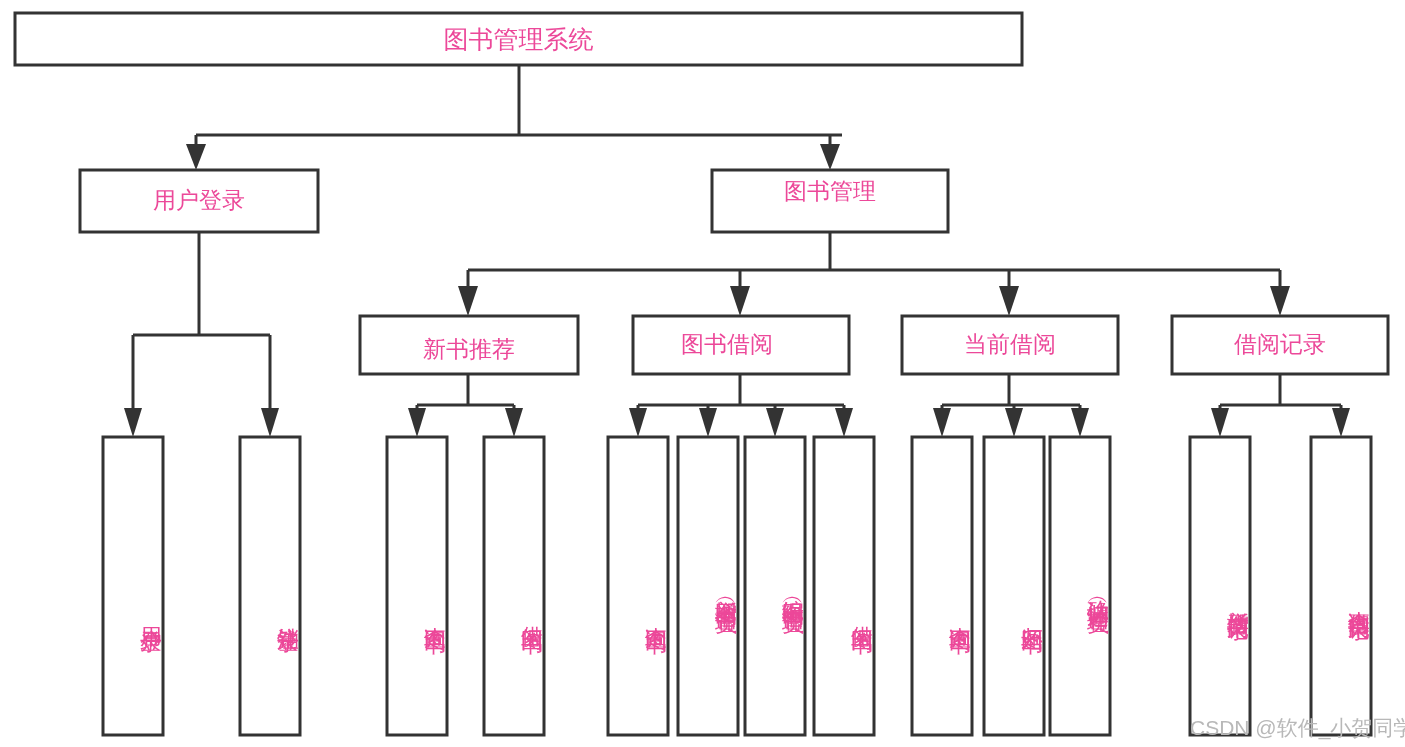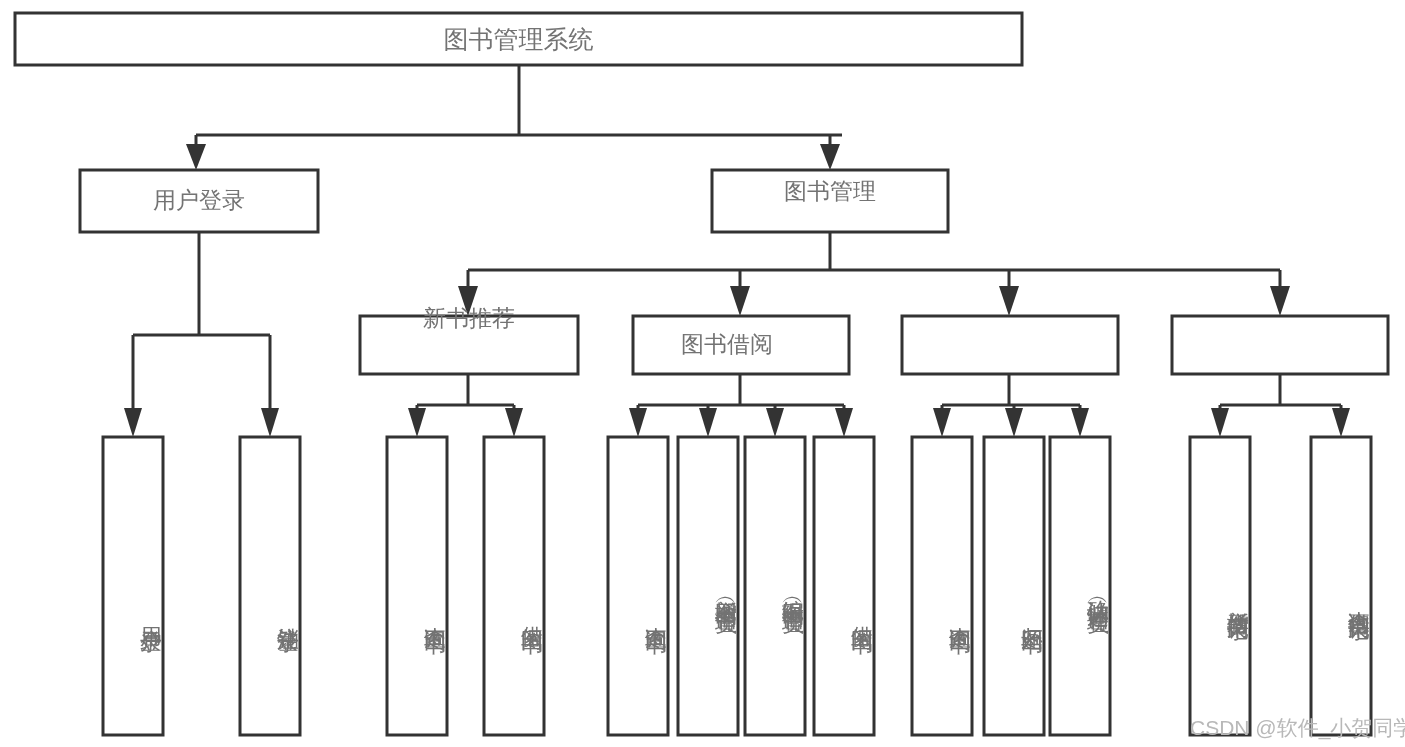--- a/index.html
+++ b/index.html
@@ -37,21 +37,21 @@
     fill: none;
     stroke-linecap: butt;
   }
   .arrow-head {
     fill: #333333;
     stroke: none;
   }
   
   .label {
     position: absolute;
-    color: #737373;
+    color: #ec4899;
     font-family: "Liberation Sans", "DejaVu Sans", sans-serif;
     display: flex;
     align-items: center;
     justify-content: center;
     text-align: center;
     line-height: 1.12;
     pointer-events: none;
     user-select: none;
   }
   .label-h {
@@ -184,22 +184,24 @@
     <rect class="node-box" x="1050" y="437" width="60" height="298"></rect>
     <rect class="node-box" x="1190" y="437" width="60" height="298"></rect>
     <rect class="node-box" x="1311" y="437" width="60" height="298"></rect>
   </svg>
 
   <div class="label label-title" style="left:15px;top:13px;width:1007px;height:52px;">图书管理系统</div>
 
   <div class="label label-h" style="left:80px;top:170px;width:238px;height:62px;">用户登录</div>
   <div class="label label-h" style="left:712px;top:170px;width:236px;height:44px;">图书管理</div>
 
-  <div class="label label-h" style="left:360px;top:298px;width:218px;height:42px;">新书推荐</div>
+  <div class="label label-h" style="left:360px;top:329px;width:218px;height:42px;">新书推荐</div>
   <div class="label label-h" style="left:633px;top:316px;width:188px;height:58px;">图书借阅</div>
+  <div class="label label-h" style="left:902px;top:316px;width:216px;height:58px;">当前借阅</div>
+  <div class="label label-h" style="left:1172px;top:316px;width:216px;height:58px;">借阅记录</div>
 
   <div class="label label-v" style="left:103px;top:490px;width:60px;height:240px;">用户登录</div>
   <div class="label label-v" style="left:240px;top:490px;width:60px;height:240px;">注销登录</div>
   <div class="label label-v" style="left:387px;top:490px;width:60px;height:240px;">查询图书</div>
   <div class="label label-v" style="left:484px;top:490px;width:60px;height:240px;">借阅图书</div>
   <div class="label label-v" style="left:608px;top:490px;width:60px;height:240px;">查询图书</div>
   <div class="label label-v" style="left:678px;top:443px;width:60px;height:290px;">新增图书（管理员）</div>
   <div class="label label-v" style="left:745px;top:443px;width:60px;height:290px;">编辑图书（管理员）</div>
   <div class="label label-v" style="left:814px;top:490px;width:60px;height:240px;">借阅图书</div>
   <div class="label label-v" style="left:912px;top:490px;width:60px;height:240px;">查询图书</div>

